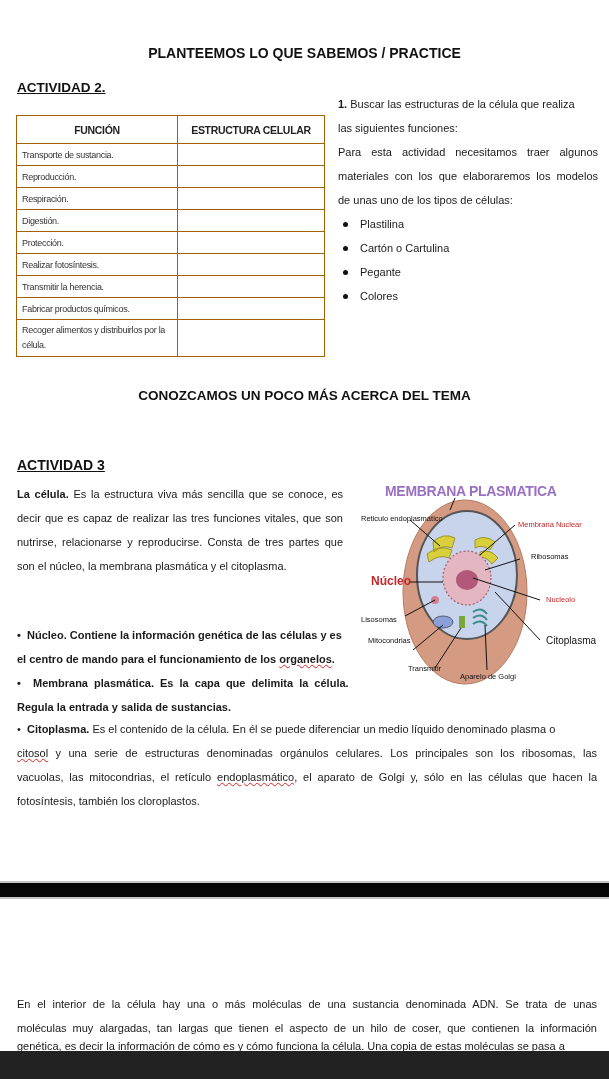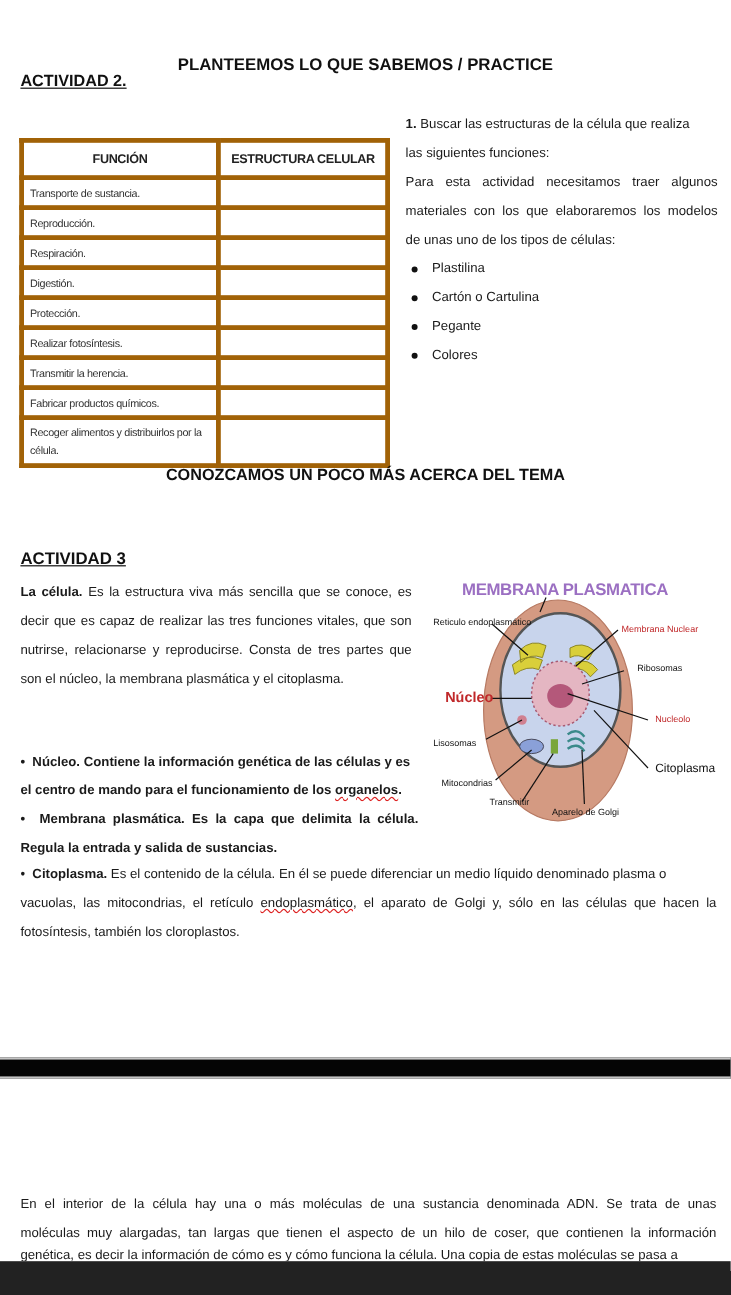--- a/index.html
+++ b/index.html
@@ -20,21 +20,21 @@
   .justify { text-align: justify; text-align-last: left; }
   .justify-full { text-align: justify; text-align-last: justify; }
 
   
   .func-table {
     left: 16px; top: 115px; width: 309px;
     border-collapse: collapse;
     font-family: "Liberation Sans", sans-serif;
   }
   .func-table th, .func-table td {
-    border: 4px solid #a16207; padding: 0 5px; text-align: left;
+    border: 1px solid #a16207; padding: 0 5px; text-align: left;
     font-size: 9px; color: #333; letter-spacing: -0.3px;
   }
   .func-table th {
     height: 27px; font-size: 10.5px; font-weight: bold; text-align: center; color: #222;
   }
   .func-table td { height: 21px; }
   .func-table td.c1 { width: 150px; }
   .func-table tr.tall td { height: 36px; line-height: 15px; }
 
   .bullets { list-style: none; margin: 0; padding: 0; }
@@ -56,21 +56,21 @@
   .cut-line {
     left: 17px; top: 1041px; width: 580px; height: 10px; overflow: hidden;
     font-size: 11px; line-height: 24px; color: #1a1a1a; white-space: nowrap;
   }
   .diagram-label { position: absolute; font-size: 7.5px; color: #111; white-space: nowrap; }
 </style>
 </head>
 <body>
 
 <div class="abs title" style="top:45px;">PLANTEEMOS LO QUE SABEMOS / PRACTICE</div>
-<div class="abs act" style="left:17px; top:60px;">ACTIVIDAD 2.</div>
+<div class="abs act" style="left:17px; top:80px;">ACTIVIDAD 2.</div>
 
 <table class="abs func-table">
   <thead>
     <tr>
       <th>FUNCIÓN</th>
       <th>ESTRUCTURA CELULAR</th>
     </tr>
   </thead>
   <tbody>
     <tr>
@@ -136,20 +136,21 @@
 
 <div class="abs body-text" style="left:17px; top:623px; width:330px;font-weight:bold;">
   <div style="white-space:nowrap;">•&nbsp;&nbsp;<b>Núcleo.</b> <span>Contiene la información genética de las células y es</span></div>
   <div style="white-space:nowrap;"><span>el centro de mando para el funcionamiento de los</span> <span class="squiggle">organelos</span>.</div>
   <div style="white-space:nowrap; word-spacing:3px;">•&nbsp;&nbsp;<b>Membrana plasmática.</b> <span>Es la capa que delimita la célula.</span></div>
   <div>Regula la entrada y salida de sustancias.</div>
 </div>
 
 <div class="abs body-text" style="left:17px; top:717px; width:580px;">
   <div style="white-space:nowrap;">•&nbsp;&nbsp;<b>Citoplasma.</b> <span>Es el contenido de la célula. En él se puede diferenciar un medio líquido denominado plasma o</span></div>
+  <div class="justify-full"><span class="squiggle">citosol</span> <span>y una serie de estructuras denominadas orgánulos celulares. Los principales son los ribosomas, las</span></div>
   <div class="justify-full"><span>vacuolas, las mitocondrias, el retículo</span> <span class="squiggle">endoplasmático</span><span>, el aparato de Golgi y, sólo en las células que hacen la</span></div>
   <div>fotosíntesis, también los cloroplastos.</div>
 </div>
 
 <div class="abs" style="left:355px; top:480px; width:254px; height:210px;">
   <div class="diagram-label" style="left:30px; top:3px; font-size:14px; font-weight:bold; color:#9b6fc2; letter-spacing:-0.3px;">MEMBRANA PLASMATICA</div>
   <svg width="254" height="210" style="position:absolute; left:0; top:0;">
     <ellipse cx="110" cy="112" rx="62" ry="92" fill="#d49a82" stroke="#b77a63" stroke-width="1"></ellipse>
     <ellipse cx="112" cy="95" rx="50" ry="64" fill="#c8d4ec" stroke="#555" stroke-width="2"></ellipse>
     <path d="M78 62 q10 -10 22 -4 l-3 10 q-10 -4 -18 4 z M72 74 q12 -10 25 -4 l-3 8 q-10 -4 -20 4z M120 60 q10 -6 20 2 l-5 8 q-8 -6 -15 -2z M125 72 q10 -4 18 6 l-6 6 q-6 -8 -12 -6z" fill="#d9cf3a" stroke="#8a8420" stroke-width="0.8"></path>
@@ -173,21 +174,21 @@
       <line x1="132" y1="190" x2="130" y2="145"></line>
     </g>
   </svg>
   <div class="diagram-label" style="left:6px; top:34px;">Reticulo endoplasmático</div>
   <div class="diagram-label" style="left:163px; top:40px; color:#c0282a;">Membrana Nuclear</div>
   <div class="diagram-label" style="left:176px; top:72px;">Ribosomas</div>
   <div class="diagram-label" style="left:16px; top:94px; font-size:12px; font-weight:bold; color:#c0282a;">Núcleo</div>
   <div class="diagram-label" style="left:191px; top:115px; color:#c0282a;">Nucleolo</div>
   <div class="diagram-label" style="left:6px; top:135px;">Lisosomas</div>
   <div class="diagram-label" style="left:191px; top:155px; font-size:10px;">Citoplasma</div>
-  <div class="diagram-label" style="left:13px; top:168px;text-align:right;">Mitocondrias</div>
+  <div class="diagram-label" style="left:13px; top:156px;text-align:right;">Mitocondrias</div>
   <div class="diagram-label" style="left:53px; top:184px;">Transmitir</div>
   <div class="diagram-label" style="left:105px; top:192px;">Aparelo de Golgi</div>
 </div>
 
 <div class="abs divider-bar"></div>
 
 <div class="abs body-text" style="left:17px; top:992px; width:580px;">
   <div class="justify-full">En el interior de la célula hay una o más moléculas de una sustancia denominada ADN. Se trata de unas</div>
   <div class="justify-full">moléculas muy alargadas, tan largas que tienen el aspecto de un hilo de coser, que contienen la información</div>
 </div>

